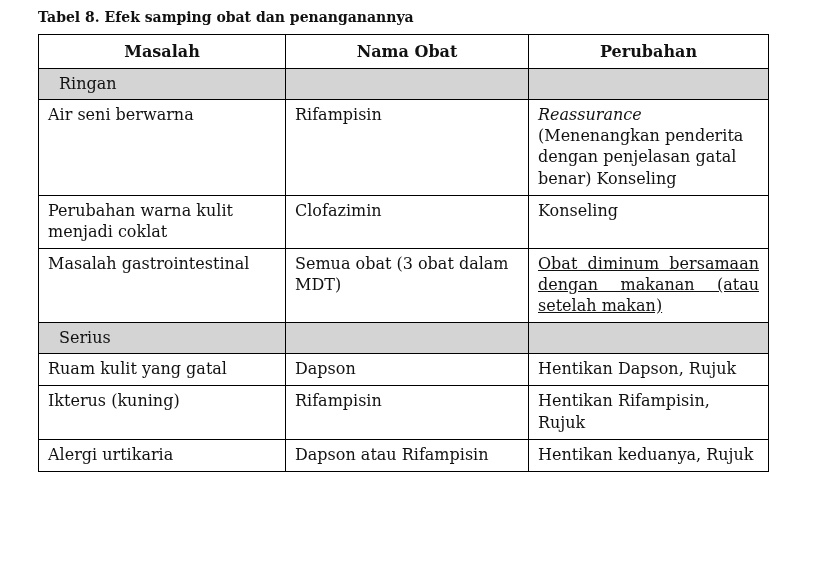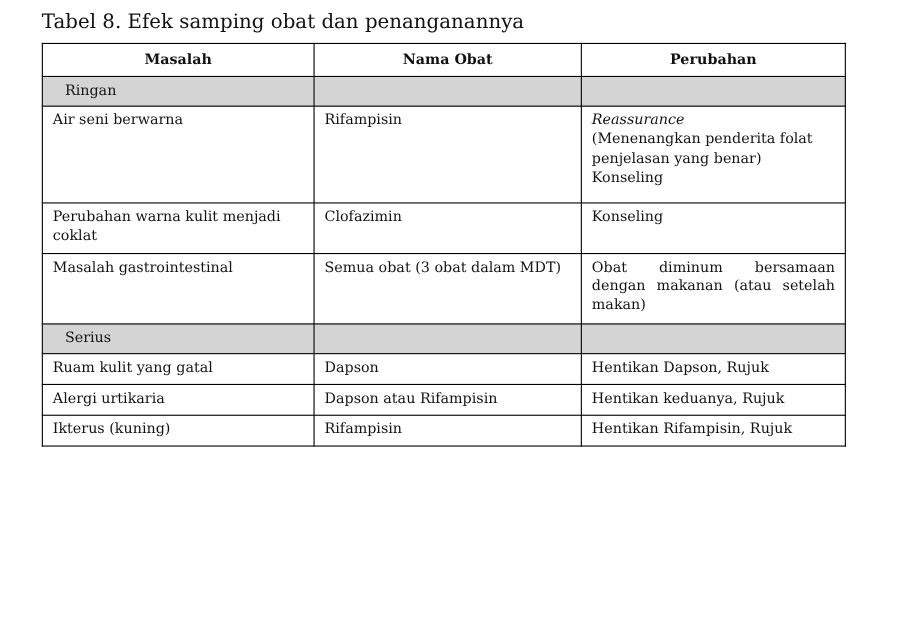--- a/index.html
+++ b/index.html
@@ -6,29 +6,29 @@
   * { box-sizing: border-box; }
   html, body { margin: 0; padding: 0; }
   body {
     width: 834px; height: 561px;
     background: #ffffff;
     font-family: "DejaVu Serif", serif;
     color: var(--text-color);
   }
   .page { padding: 9px 0 0 38px; }
   .doc-title {
-    font-weight: normal;
-    font-size: 18px;
+    font-weight: bold;
+    font-size: 14px;
     margin: 0 0 9px 0;
   }
   table.effects {
     border-collapse: collapse;
     width: 730px;
     table-layout: fixed;
-    font-size: 13px;
+    font-size: 16px;
     line-height: 1.32;
   }
   table.effects col.c1 { width: 247px; }
   table.effects col.c2 { width: 243px; }
   table.effects col.c3 { width: 240px; }
   table.effects th, table.effects td {
     border: 1.5px solid var(--border-color);
     vertical-align: top;
     padding: 4px 9px 6px 9px;
   }
@@ -37,21 +37,21 @@
     text-align: center;
     padding: 6px 8px;
   }
   tr.section-row td {
     background: var(--section-bg);
     padding: 4px 9px 5px 20px;
   }
   td.justify { text-align: justify; }
   .italic { font-style: italic; display: block; }
   td.tall { height: 88px; }
-  td.med { height: 64px; }
+  td.med { height: 64px; text-decoration: underline; }
 </style>
 </head>
 <body>
 
 <div class="page">
   <p class="doc-title">Tabel 8. Efek samping obat dan penanganannya</p>
 
   <table class="effects">
     <colgroup>
         <col class="c1">
@@ -70,21 +70,21 @@
         <td>Ringan</td>
         <td></td>
         <td></td>
       </tr>
 
       <tr>
         <td>Air seni berwarna</td>
         <td>Rifampisin</td>
         <td class="tall">
           <span class="italic">Reassurance</span>
-          <span>(Menenangkan penderita folat penjelasan yang benar) Konseling</span>
+          <span>(Menenangkan penderita dengan penjelasan gatal benar) Konseling</span>
         </td>
       </tr>
 
       <tr>
         <td>Perubahan warna kulit menjadi coklat</td>
         <td>Clofazimin</td>
         <td>Konseling</td>
       </tr>
 
       <tr>
@@ -100,26 +100,26 @@
         <td></td>
       </tr>
 
       <tr>
         <td>Ruam kulit yang gatal</td>
         <td>Dapson</td>
         <td>Hentikan Dapson, Rujuk</td>
       </tr>
 
       <tr>
+        <td>Ikterus (kuning)</td>
+        <td>Rifampisin</td>
+        <td>Hentikan Rifampisin, Rujuk</td>
+      </tr>
+
+      <tr>
         <td>Alergi urtikaria</td>
         <td>Dapson atau Rifampisin</td>
         <td>Hentikan keduanya, Rujuk</td>
-      </tr>
-
-      <tr>
-        <td>Ikterus (kuning)</td>
-        <td>Rifampisin</td>
-        <td>Hentikan Rifampisin, Rujuk</td>
       </tr>
 
     </tbody>
   </table>
 </div>
 
 </body></html>

